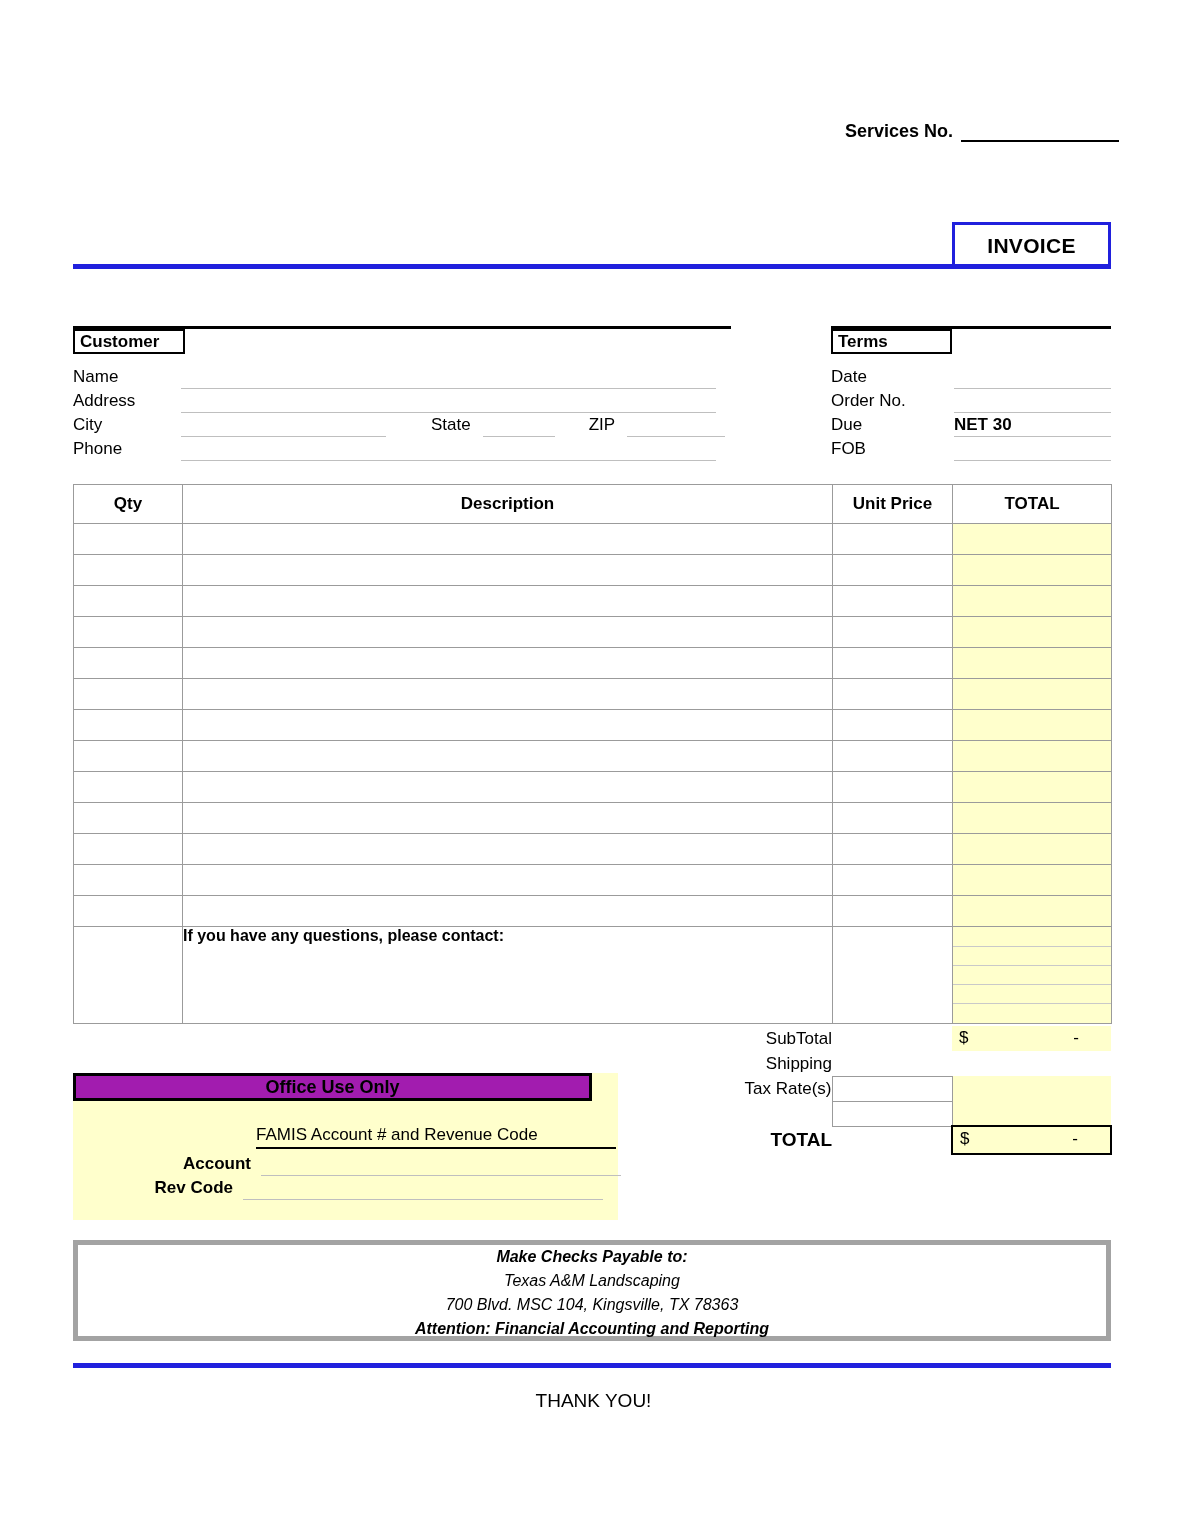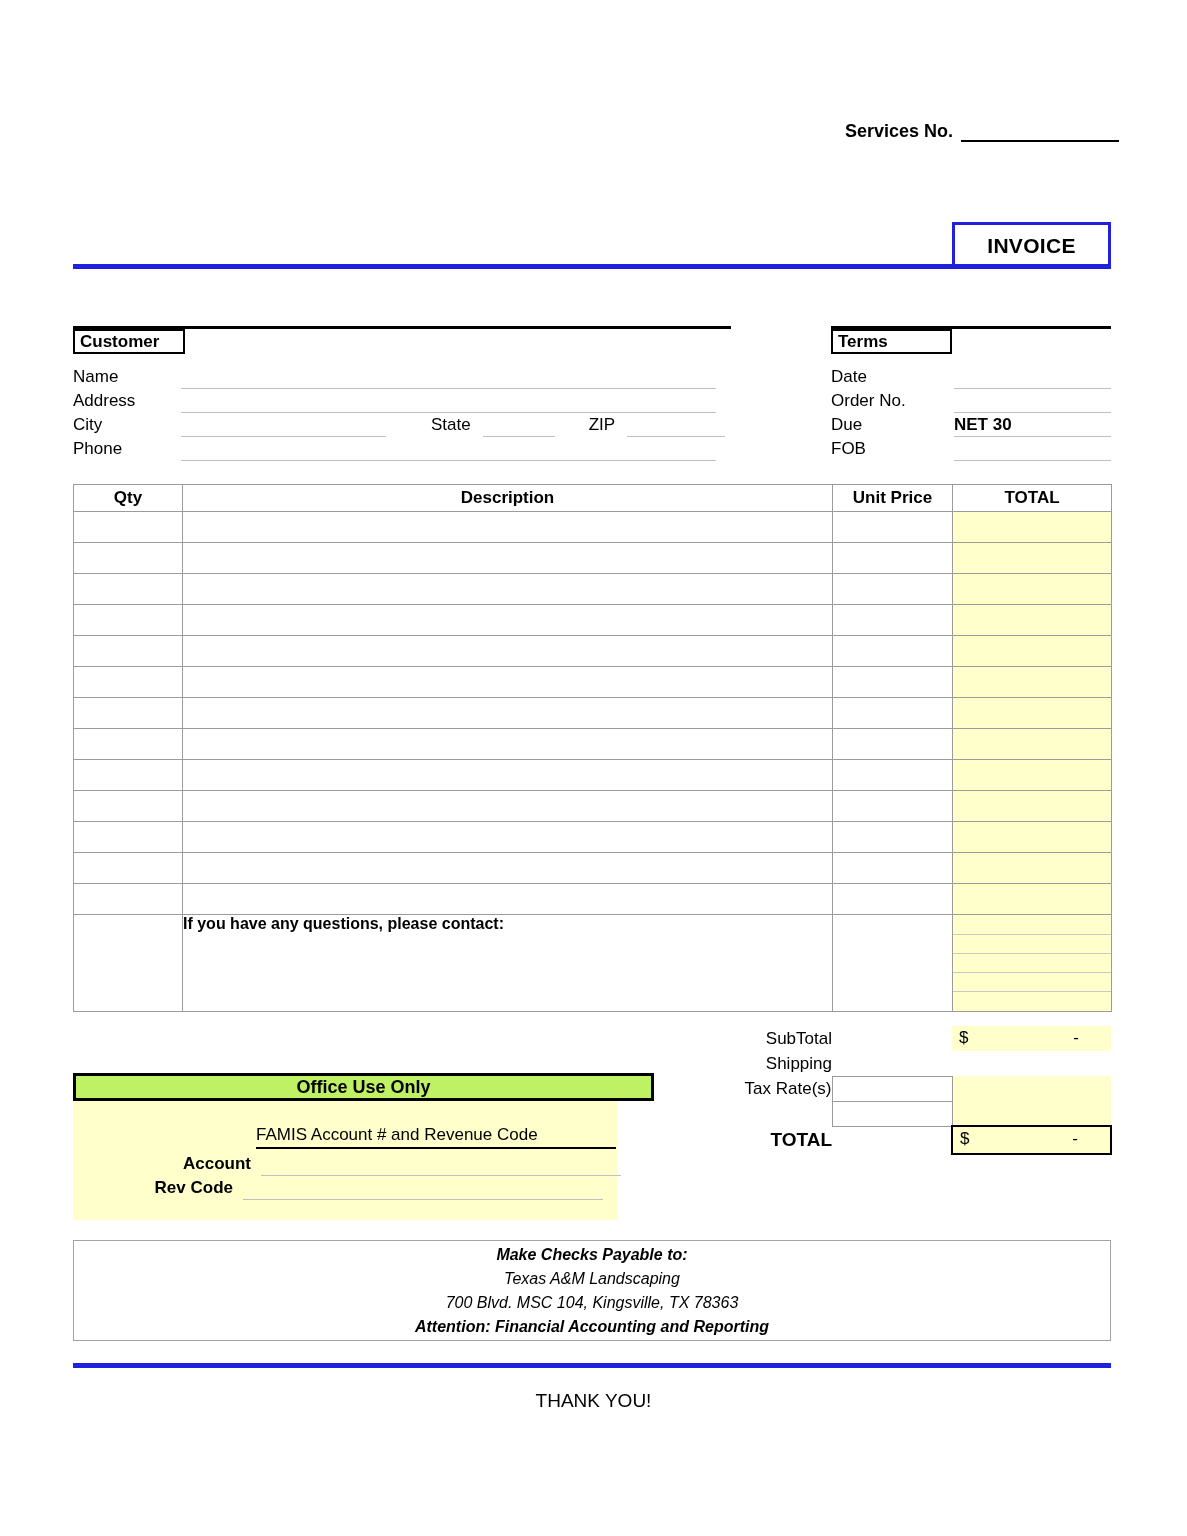--- a/index.html
+++ b/index.html
@@ -175,21 +175,21 @@
   .items th, .items td {
     border: 1px solid #9b9b9b;
     padding: 0;
     height: 31px;
     box-sizing: border-box;
   }
   .items th {
     font-size: 17px;
     font-weight: bold;
     text-align: center;
-    height: 27px;
+    height: 39px;
     background: #ffffff;
   }
   .col-qty { width: 109px; }
   .col-desc { width: 650px; }
   .col-unit { width: 120px; }
   .col-total { width: 159px; }
   .cell-total { background: #ffffcc; }
   .contact-cell {
     vertical-align: top;
     font-size: 16px;
@@ -251,25 +251,25 @@
     left: 73px;
     top: 1073px;
     width: 545px;
     height: 147px;
     background: #ffffcc;
   }
   .office-head {
     position: absolute;
     left: 0;
     top: 0;
-    width: 581px;
+    width: 519px;
     height: 28px;
     border: 3px solid #000;
     box-sizing: border-box;
-    background: #bef264;
+    background: #a21caf;
     display: flex;
     align-items: center;
     justify-content: center;
   }
   .office-head span {
     font-size: 18px;
     font-weight: bold;
   }
   .famis {
     position: absolute;
@@ -305,26 +305,26 @@
     box-sizing: border-box;
   }
 
   
   .payable {
     position: absolute;
     left: 73px;
     top: 1240px;
     width: 1038px;
     height: 101px;
-    border: 1px solid #a3a3a3;
+    border: 5px solid #a3a3a3;
     box-sizing: border-box;
     display: flex;
     flex-direction: column;
     align-items: center;
-    justify-content: center;
+    justify-content: space-between;
     background: #ffffff;
   }
   .payable div {
     font-size: 16px;
     font-style: italic;
     line-height: 24px;
     white-space: nowrap;
   }
   .payable .strong { font-weight: bold; }
 

